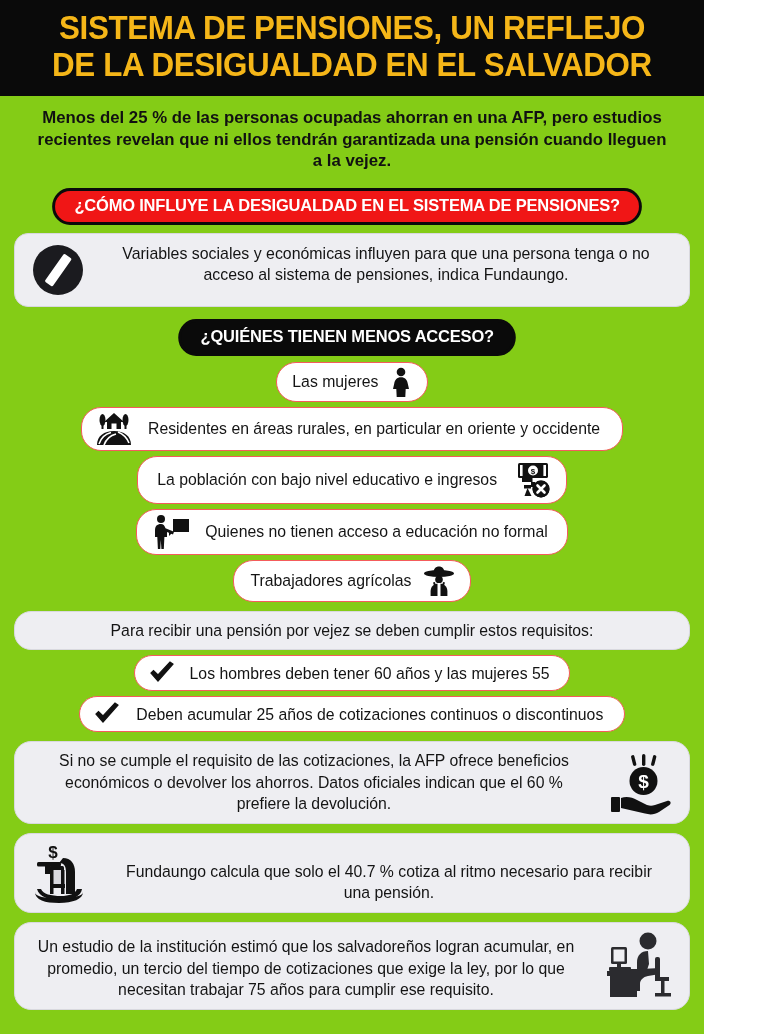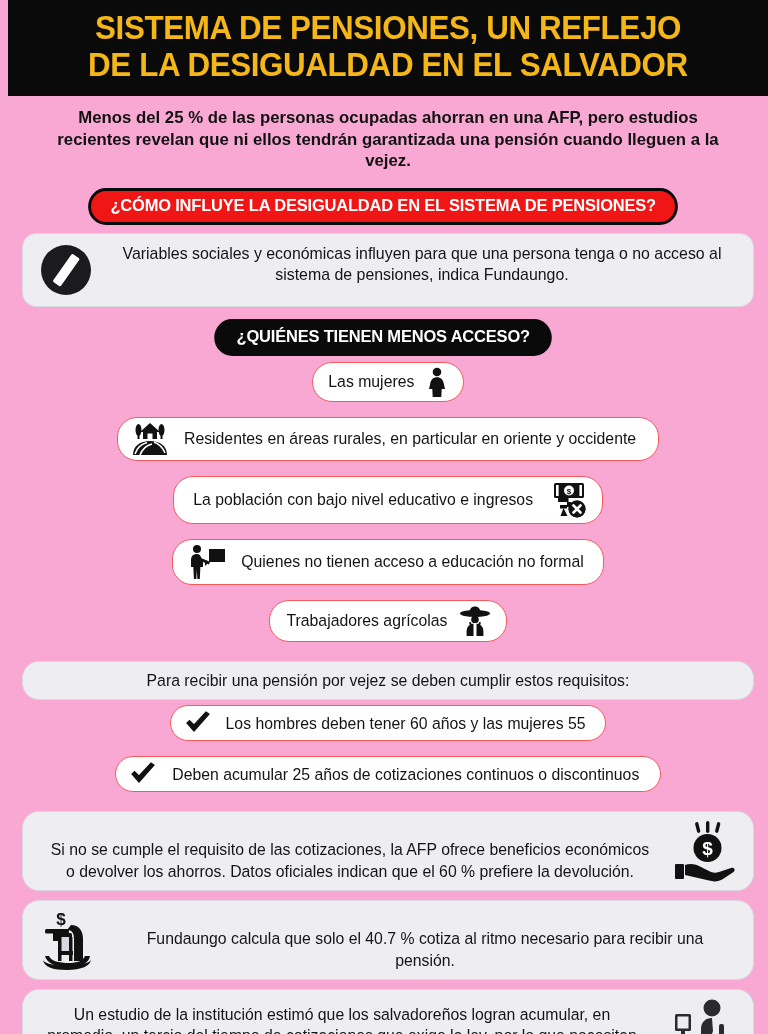--- a/index.html
+++ b/index.html
@@ -4,25 +4,24 @@
 <style>
   * { box-sizing: border-box; margin: 0; padding: 0; }
   html, body {
     width: 768px; height: 1034px;
     background: #ffffff;
     font-family: "Liberation Sans", sans-serif;
     overflow: hidden;
   }
   #page {
     position: relative;
-    width: 768px; height: 1034px;
-    background: #f9a8d4;
+    width: 704px; height: 1034px;
+    background: #84cc16;
     display: flex;
     flex-direction: column;
-    padding-left: 8px;
   }
 
   
   .header-bar {
     background: #0a0a0a;
     padding: 10px 18px 12px 18px;
     text-align: center;
   }
   .header-title {
     color: #f5b618;
@@ -86,21 +85,21 @@
     line-height: 1.3;
     transform: scaleX(0.97);
   }
 
   
   .rowzone { padding: 0 10px; }
   .rrow {
     display: flex;
     justify-content: center;
     gap: 9px;
-    margin-bottom: 15px;
+    margin-bottom: 5px;
   }
   .rpill {
     border: 1.6px solid #f45c5c;
     border-radius: 20px;
     background: #ffffff;
     padding: 4px 14px;
     display: flex;
     align-items: center;
     gap: 9px;
     min-height: 36px;

